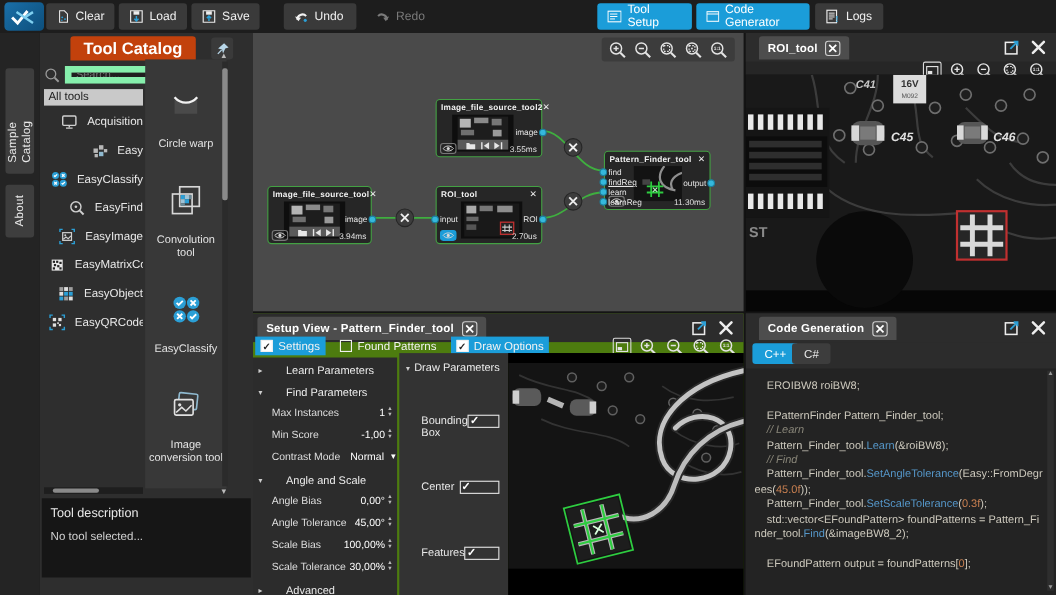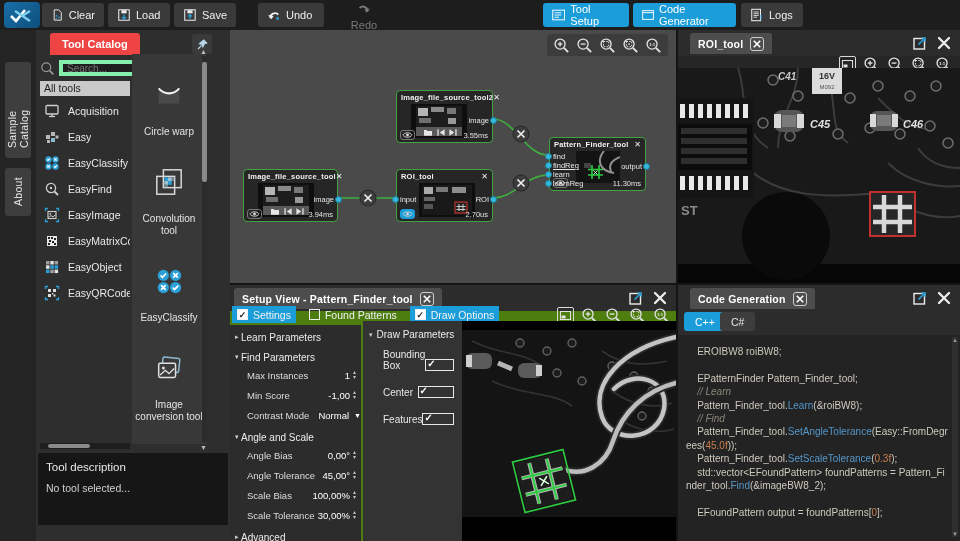--- a/index.html
+++ b/index.html
@@ -14,29 +14,29 @@
   .tbtn .ic{width:14px;height:14px;color:#e8e8e8;}
   .tbtn.accent{background:#1b9dd9;color:#fff;}
   .tbtn.muted{background:transparent;color:#7a7a7a;}
   .tbtn.muted .ic{color:#7a7a7a;}
   
   #rail{left:0;top:30px;width:36px;height:511px;background:#242424;}
   .rail-tab{position:absolute;left:5px;width:26px;background:#3e3e3e;border-radius:3px;padding:10px 0;display:flex;justify-content:center;}
   .rail-tab span{writing-mode:vertical-rl;transform:rotate(180deg);font-size:10.5px;color:#e8e8e8;letter-spacing:.3px;}
   
   #catalog{left:36px;top:30px;width:194px;height:511px;background:#2e2e2e;}
-  #catalog-tab{left:14px;top:3px;height:22px;background:#ef4444;border-radius:3px 3px 0 0;display:flex;align-items:center;padding:0 12px;font-size:11px;font-weight:bold;color:#fff;}
+  #catalog-tab{left:28px;top:3px;height:22px;background:#c2410c;border-radius:3px 3px 0 0;display:flex;align-items:center;padding:0 12px;font-size:15px;font-weight:bold;color:#fff;}
   #pin-btn{left:156px;top:4px;width:20px;height:20px;background:#3a3a3a;border-radius:3px;display:flex;align-items:center;justify-content:center;}
   #pin-btn .ic{width:13px;height:13px;}
   #search-row{left:4px;top:28px;width:168px;height:20px;display:flex;align-items:center;gap:4px;}
   #search-row .ic{width:15px;height:15px;color:#9a9a9a;}
-  #search-input{width:100px;height:16px;background:#1f1f1f;border:4px solid #86efac;color:#ddd;font-size:10px;padding:0 4px;}
+  #search-input{width:100px;height:16px;background:#1f1f1f;border:6px solid #86efac;color:#ddd;font-size:10px;padding:0 4px;}
   #filter-row{left:4px;top:51px;width:90px;height:15px;background:#c9c9c9;color:#1d1d1d;font-size:10.5px;line-height:15px;padding-left:4px;}
   #cat-list{left:4px;top:68px;width:90px;}
-  .cat-item{height:26px;display:flex;align-items:center;gap:8px;padding-left:4px;}
+  .cat-item{height:26px;display:flex;align-items:center;gap:8px;padding-left:4px;justify-content:flex-end;}
   .cat-item .ic{width:16px;height:16px;flex:none;}
   .cat-item span{font-size:10.5px;color:#e8e8e8;white-space:nowrap;overflow:hidden;}
   #tool-col{left:96px;top:24px;width:74px;height:390px;background:#383838;display:flex;flex-direction:column;align-items:center;padding-top:10px;}
   .tool-item{display:flex;flex-direction:column;align-items:center;margin-bottom:13px;}
   .tool-item .ic{width:30px;height:30px;}
   .tool-item span{font-size:10px;color:#e4e4e4;text-align:center;line-height:12px;margin-top:16px;max-width:68px;}
   #tool-scroll{left:166px;top:26px;width:5px;height:386px;background:#2b2b2b;}
   #tool-scroll .thumb{position:absolute;left:0;top:6px;width:5px;height:120px;background:#8a8a8a;border-radius:2px;}
   #tool-scroll .ar{position:absolute;left:-2px;font-size:7px;color:#bbb;}
   #hscroll{left:4px;top:413px;width:90px;height:6px;background:#1e1e1e;}
@@ -76,30 +76,30 @@
   
   #setup-panel{left:230px;top:285px;width:446px;height:256px;background:#4d7c0f;}
   #view-tabs{position:absolute;left:2px;top:21px;display:flex;gap:8px;height:17px;}
   .vtab{display:flex;align-items:center;gap:5px;padding:0 5px;font-size:10.5px;color:#f2f2f2;}
   .vtab.on{background:#1b9dd9;}
   .cb{width:11px;height:11px;border:1.5px solid #f0f0f0;display:flex;align-items:center;justify-content:center;font-size:9px;color:#1d1d1d;}
   .cb.on{background:#fff;}
   .cb.on::after{content:"✓";font-weight:bold;}
   #params{position:absolute;left:0;top:40px;width:131px;bottom:0;background:#2c2c2c;}
   .sect{margin-top:4px;}
-  .sect-h{display:flex;align-items:center;gap:0;padding-left:5px;height:16px;font-size:10px;color:#ececec;}
+  .sect-h{display:flex;align-items:center;gap:19px;padding-left:5px;height:16px;font-size:10px;color:#ececec;}
   .sect-h .ar{font-size:7px;color:#cfcfcf;width:6px;}
   .prow{display:flex;align-items:center;height:20px;padding-left:17px;}
   .prow .pname{font-size:9.5px;color:#dedede;flex:1;}
   .prow .pval{font-size:9.5px;color:#fff;margin-right:3px;}
   .spin{display:flex;flex-direction:column;line-height:5px;font-size:6px;color:#bbb;width:8px;}
   .drop{font-size:7px;color:#fff;margin-left:2px;}
   #drawcol{position:absolute;left:133px;top:36px;width:99px;bottom:0;background:#333333;}
   #draw-h{display:flex;align-items:center;gap:4px;padding:8px 0 4px 6px;font-size:10px;color:#ececec;}
-  .drow{display:flex;align-items:flex-end;height:27px;padding:0 8px 0 20px;}
+  .drow{display:flex;align-items:flex-start;height:27px;padding:0 8px 0 20px;margin-top:33px;}
   .drow span{flex:1;font-size:10px;color:#e8e8e8;}
   .pcb{width:12px;height:12px;border:1.7px solid #e6e6e6;position:relative;}
   .pcb::after{content:"✓";position:absolute;left:1px;top:-2px;font-size:10px;color:#fff;font-weight:bold;}
   #setup-img{position:absolute;left:232px;top:36px;width:214px;height:220px;background:#000;}
   
   #code-panel{left:678px;top:285px;width:282px;height:256px;background:#2c2c2c;}
   .lang-tab{position:absolute;top:27px;height:19px;border-radius:3px;display:flex;align-items:center;padding:0 11px;font-size:10.5px;background:#3d3d3d;color:#e6e6e6;}
   .lang-tab.on{background:#1b9dd9;color:#fff;}
   #code-area{position:absolute;left:0;top:50px;right:0;bottom:0;background:#232323;padding:10px 10px 0 8px;overflow:hidden;}
   .code-line{font-family:"DejaVu Sans Mono",monospace;font-size:10px;line-height:13.4px;white-space:pre-wrap;word-break:break-all;color:#cdc9bd;min-height:13.4px;}
@@ -155,21 +155,21 @@
     <div class="tbtn" style="left:258px;width:66px;">
         <span class="ic">
           <svg viewBox="0 0 18 14" width="100%" height="100%" fill="none" stroke="currentColor">
             <path d="M4.5,11 C3.5,5.5 11,2.5 14.5,6.5" stroke="#f2f2f2" stroke-width="2.4"></path>
             <path d="M1.5,7 L5.5,12.5 L8.5,8.5 Z" fill="#f2f2f2" stroke="none"></path>
             <circle cx="13.5" cy="11.5" r="1.8" fill="#2b9fd6" stroke="none"></circle>
           </svg>
         </span>
         <span>Undo</span>
       </div>
-    <div class="tbtn muted" style="left:332px;width:64px;flex-direction:column;">
+    <div class="tbtn muted" style="left:332px;width:64px;">
         <span class="ic">
           <svg viewBox="0 0 18 14" width="100%" height="100%" fill="none" stroke="currentColor">
             <path d="M13.5,11 C14.5,5.5 7,2.5 3.5,6.5" stroke="currentColor" stroke-width="2.4"></path>
             <path d="M16.5,7 L12.5,12.5 L9.5,8.5 Z" fill="currentColor" stroke="none"></path>
           </svg>
         </span>
         <span>Redo</span>
       </div>
     <div class="tbtn accent" style="left:543px;width:86px;top:3px;">
         <span class="ic">

